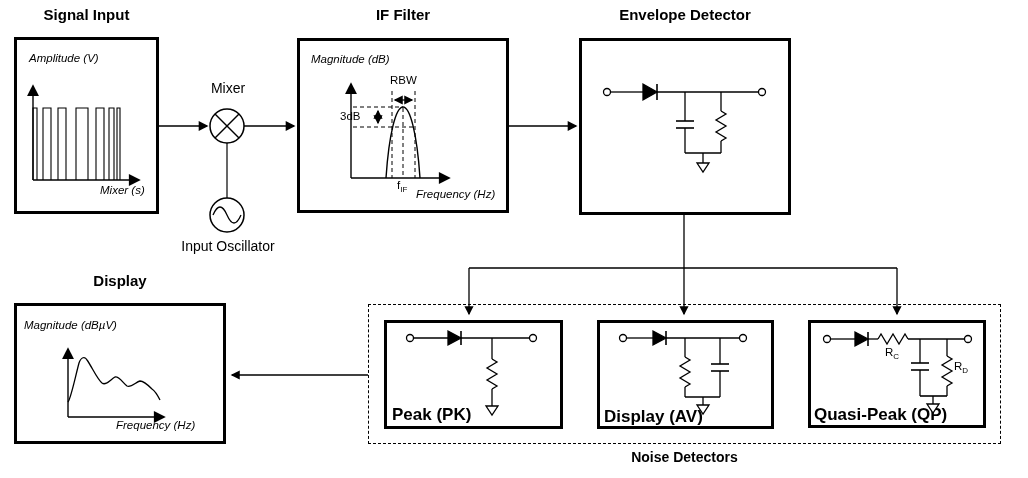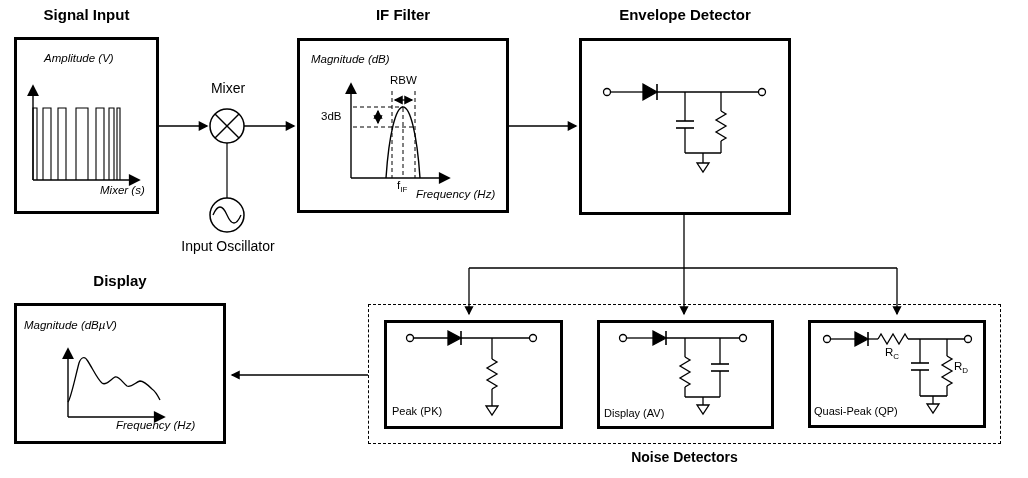--- a/index.html
+++ b/index.html
@@ -8,21 +8,21 @@
     font-family:"Liberation Sans","DejaVu Sans",sans-serif;color:#000;
     overflow:hidden;
   }
   .box{position:absolute;border:3px solid #000;background:#fff;box-sizing:border-box;}
   .dashed-box{position:absolute;border:1.5px dashed #000;background:transparent;box-sizing:border-box;}
   .detector-box{position:absolute;border:3px solid #000;background:#fff;box-sizing:border-box;}
   .block-title{position:absolute;font-weight:bold;font-size:15px;text-align:center;letter-spacing:0;}
   .plain-label{position:absolute;font-size:14px;text-align:center;}
   .axis-label{position:absolute;font-style:italic;font-size:11.5px;white-space:nowrap;}
   .anno-label{position:absolute;font-size:11.5px;white-space:nowrap;}
-  .det-label{position:absolute;font-size:11px;white-space:nowrap;}
+  .det-label{position:absolute;font-size:17px;white-space:nowrap;font-weight:bold;}
   sub.subs{font-size:8px;}
   svg.layer{position:absolute;left:0;top:0;pointer-events:none;}
 </style>
 </head>
 <body>
 
 <div id="canvas">
 
   <div class="box" style="left:14px;top:37px;width:145px;height:177px;"></div>
   <div class="box" style="left:297px;top:38px;width:212px;height:175px;"></div>
@@ -35,27 +35,27 @@
 
   <div class="block-title" style="left:14px;top:6px;width:145px;">Signal Input</div>
   <div class="block-title" style="left:297px;top:6px;width:212px;">IF Filter</div>
   <div class="block-title" style="left:579px;top:6px;width:212px;">Envelope Detector</div>
   <div class="block-title" style="left:368px;top:449px;width:633px;font-size:14px;">Noise Detectors</div>
   <div class="block-title" style="left:14px;top:272px;width:212px;">Display</div>
 
   <div class="plain-label" style="left:197px;top:80px;width:62px;">Mixer</div>
   <div class="plain-label" style="left:158px;top:238px;width:140px;">Input Oscillator</div>
 
-  <div class="axis-label" style="left:44px;top:52px;">Amplitude (V)</div>
+  <div class="axis-label" style="left:29px;top:52px;">Amplitude (V)</div>
   <div class="axis-label" style="left:100px;top:184px;">Mixer (s)</div>
 
   <div class="axis-label" style="left:311px;top:53px;">Magnitude (dB)</div>
   <div class="axis-label" style="left:416px;top:188px;">Frequency (Hz)</div>
   <div class="anno-label" style="left:390px;top:74px;">RBW</div>
-  <div class="anno-label" style="left:321px;top:110px;text-align:right;">3dB</div>
+  <div class="anno-label" style="left:340px;top:110px;text-align:right;">3dB</div>
   <div class="anno-label" style="left:397px;top:179px;"><span>f</span><sub class="subs">IF</sub></div>
 
   <div class="axis-label" style="left:24px;top:319px;">Magnitude (dBµV)</div>
   <div class="axis-label" style="left:116px;top:419px;">Frequency (Hz)</div>
 
   <div class="det-label" style="left:392px;top:405px;">Peak (PK)</div>
   <div class="det-label" style="left:604px;top:407px;">Display (AV)</div>
   <div class="det-label" style="left:814px;top:405px;">Quasi-Peak (QP)</div>
   <div class="anno-label" style="left:885px;top:346px;"><span>R</span><sub class="subs">C</sub></div>
   <div class="anno-label" style="left:954px;top:360px;"><span>R</span><sub class="subs">D</sub></div>

